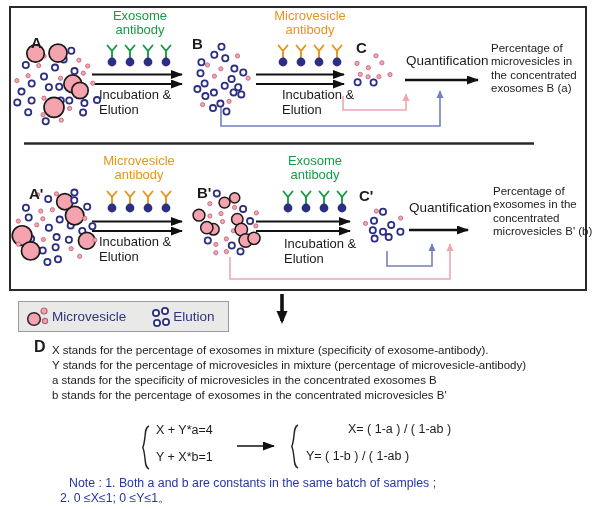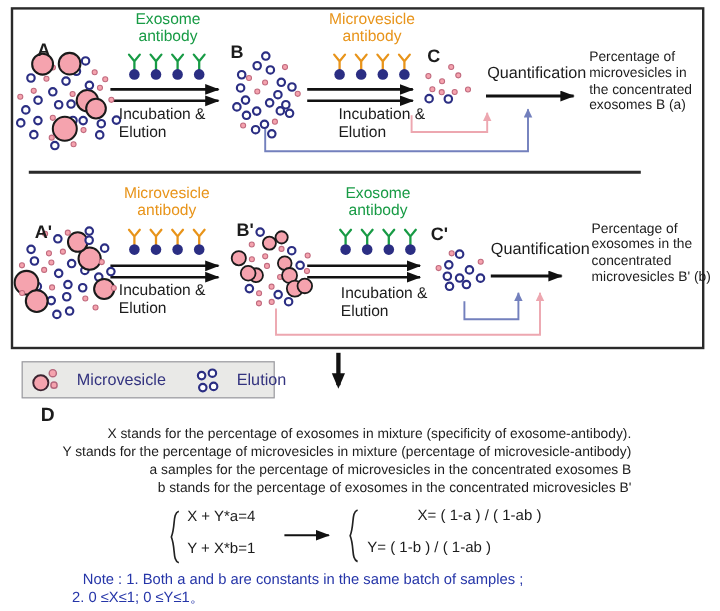--- a/index.html
+++ b/index.html
@@ -14,21 +14,21 @@
   .inc{font-size:13px;line-height:1.18;}
   .quant{font-size:13.5px;}
   .out{font-size:11.5px;line-height:1.17;}
   .dlabel{font-weight:bold;font-size:16px;}
   .def{font-size:11.5px;line-height:15px;white-space:nowrap;}
   .eq{font-size:12.5px;white-space:nowrap;}
   .note{font-size:12.3px;color:var(--note,#2535a8);white-space:nowrap;}
   .legend{position:absolute;left:18px;top:301px;width:211px;height:31px;background:#e9e9e7;
           border:1px solid #9a9aa0;display:flex;align-items:center;gap:24px;padding-left:6px;
           box-sizing:border-box;}
-  .legend-item{display:flex;align-items:center;gap:13px;font-size:13.5px;color:var(--legend,#33337f);}
+  .legend-item{display:flex;align-items:center;gap:1px;font-size:13.5px;color:var(--legend,#33337f);}
 </style>
 </head>
 <body>
 
 <div class="stage">
 
   <svg id="art" width="600" height="509">
     <defs>
       <marker id="mBlk" markerUnits="userSpaceOnUse" markerWidth="13" markerHeight="10" refX="11" refY="4.5" orient="auto">
         <path d="M0,0 L12,4.5 L0,9 Z" fill="#111"></path>
@@ -311,24 +311,24 @@
             <circle cx="15" cy="7" r="3.1"></circle>
           <circle cx="7" cy="19" r="3.1"></circle>
             <circle cx="16" cy="18" r="3.1"></circle>
         </g>
       </svg>
       <span>Elution</span>
     </span>
   </div>
 
   <div class="t dlabel" style="left:34px;top:338px;">D</div>
-  <div class="t" style="left:52px;top:355px;text-align:right;">
+  <div class="t" style="left:52px;top:343px;">
     <div class="def">X stands for the percentage of exosomes in mixture (specificity of exosome-antibody).</div>
     <div class="def">Y stands for the percentage of microvesicles in mixture (percentage of microvesicle-antibody)</div>
-    <div class="def">a samples for the percentage of microvesicles in the concentrated exosomes B</div>
+    <div class="def">a stands for the specificity of microvesicles in the concentrated exosomes B</div>
     <div class="def">b stands for the percentage of exosomes in the concentrated microvesicles B'</div>
   </div>
 
   <div class="t eq" style="left:156px;top:423px;">X + Y*a=4</div>
   <div class="t eq" style="left:156px;top:450px;">Y + X*b=1</div>
   <div class="t eq" style="left:306px;top:422px;margin-left:42px;">X= ( 1-a ) / ( 1-ab )</div>
   <div class="t eq" style="left:306px;top:449px;">Y= ( 1-b ) / ( 1-ab )</div>
 
   <div class="t note" style="left:33px;top:476px;margin-left:36px;">Note : 1. Both a and b are constants in the same batch of samples ;</div>
   <div class="t note" style="left:60px;top:490px;">2.  0 ≤X≤1; 0 ≤Y≤1。</div>

